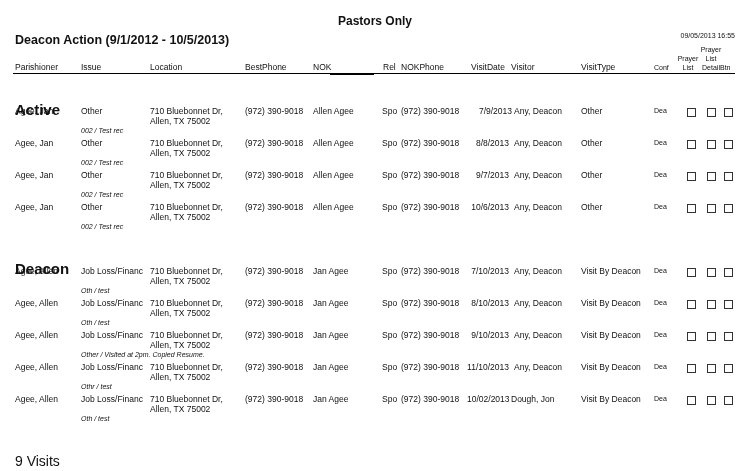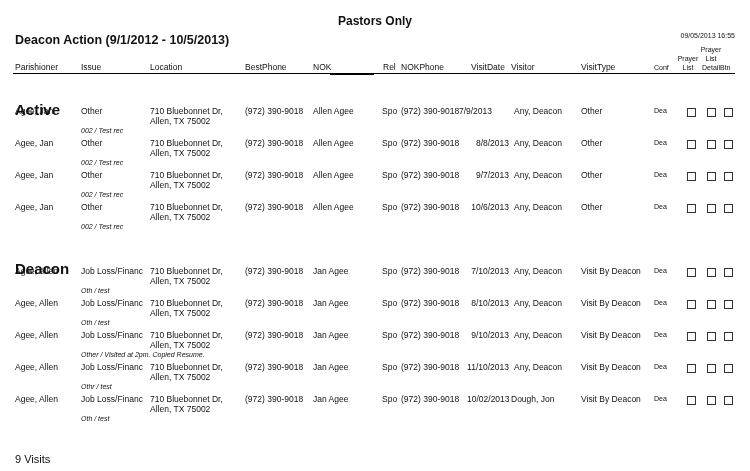--- a/index.html
+++ b/index.html
@@ -11,21 +11,21 @@
   .timestamp { right:15px; top:32px; font-size:7px; }
   .hdr { font-size:8.5px; top:62px; }
   .hdr-small { font-size:7px; line-height:9px; text-align:center; }
   .hdr-rule { left:13px; top:73px; width:722px; height:0; border-top:1.5px solid #000; }
   .hdr-rule2 { left:330px; top:73px; width:44px; height:0; border-top:2px solid #000; }
   .section { font-weight:bold; font-size:15px; left:15px;margin-top:8px; }
   .cell { font-size:8.5px; line-height:10px; }
   .note { font-size:7px; font-style:italic; }
   .conf { font-size:7px; }
   .chk { width:9px; height:9px; border:1px solid #333; box-sizing:border-box; background:#fff; cursor:pointer; }
-  .footer { left:15px; top:453px; font-size:11px; }
+  .footer { left:15px; top:453px; font-size:14px; }
 </style>
 </head>
 <body>
 
 <div>
   <div class="abs title">Pastors Only</div>
   <div class="abs subtitle">Deacon Action (9/1/2012 - 10/5/2013)</div>
   <div class="abs timestamp">09/05/2013 16:55</div>
 
   <div>
@@ -60,21 +60,21 @@
 
     <div>
       <div class="abs cell" style="left:15px;top:106px">Agee, Jan</div>
       <div class="abs cell" style="left:81px;top:106px">Other</div>
       <div class="abs cell" style="left:150px;top:106px">710 Bluebonnet Dr,</div>
       <div class="abs cell" style="left:150px;top:116px">Allen, TX 75002</div>
       <div class="abs cell" style="left:245px;top:106px">(972) 390-9018</div>
       <div class="abs cell" style="left:313px;top:106px">Allen Agee</div>
       <div class="abs cell" style="left:382px;top:106px">Spo</div>
       <div class="abs cell" style="left:401px;top:106px">(972) 390-9018</div>
-      <div class="abs cell" style="right:258px;top:106px">7/9/2013</div>
+      <div class="abs cell" style="right:238px;top:106px">7/9/2013</div>
       <div class="abs cell" style="left:514px;top:106px">Any,  Deacon</div>
       <div class="abs cell" style="left:581px;top:106px">Other</div>
       <div class="abs conf" style="left:654px;top:107px">Dea</div>
       <div class="abs chk" style="left:687px;top:108px"></div>
       <div class="abs chk" style="left:707px;top:108px"></div>
       <div class="abs chk" style="left:724px;top:108px"></div>
       <div class="abs note" style="left:81px;top:127px">002 / Test rec</div>
     </div>
 
     <div>

